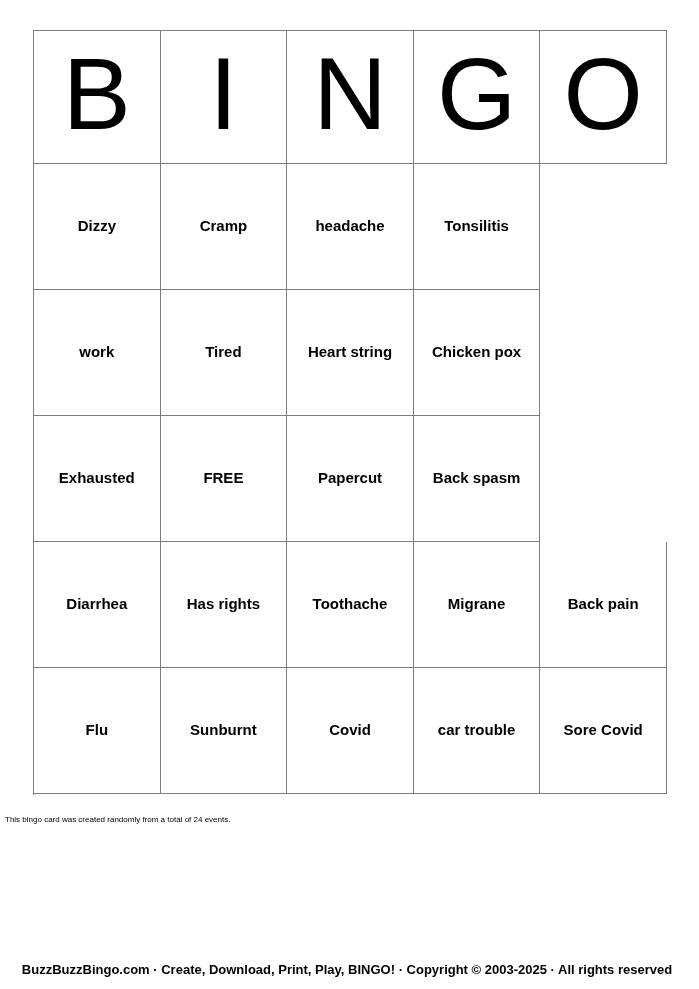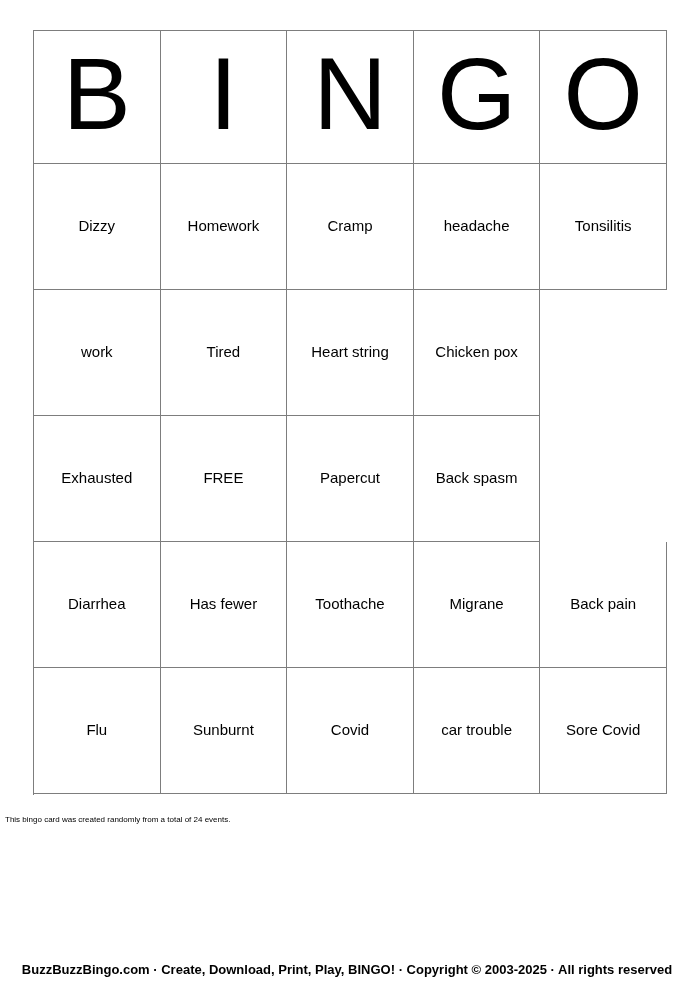--- a/index.html
+++ b/index.html
@@ -58,21 +58,21 @@
     font-size: 102px;
     line-height: 1;
     font-weight: 400;
     letter-spacing: 0;
     padding-bottom: 6px;
   }
 
   .value-cell {
     font-size: 15px;
     line-height: 1.25;
-    font-weight: 400;
+    font-weight: 700;
     padding: 4px 5px;
     word-wrap: break-word;
   }
 
   .value-cell .cell-text {
     display: block;
     max-width: 105px;
   }
 
   #disclaimer {
@@ -110,23 +110,20 @@
     <div class="cell header-cell">N</div>
     <div class="cell header-cell">G</div>
     <div class="cell header-cell">O</div>
   </div>
 
   <div class="grid-row cell-row">
     <div class="cell value-cell">
         <span class="cell-text">Dizzy</span>
       </div>
     <div class="cell value-cell">
-        <span class="cell-text">Homework</span>
-      </div>
-    <div class="cell value-cell">
         <span class="cell-text">Cramp</span>
       </div>
     <div class="cell value-cell">
         <span class="cell-text">headache</span>
       </div>
     <div class="cell value-cell">
         <span class="cell-text">Tonsilitis</span>
       </div>
   </div>
 
@@ -158,21 +155,21 @@
     <div class="cell value-cell">
         <span class="cell-text">Back spasm</span>
       </div>
   </div>
 
   <div class="grid-row cell-row">
     <div class="cell value-cell">
         <span class="cell-text">Diarrhea</span>
       </div>
     <div class="cell value-cell">
-        <span class="cell-text">Has fewer</span>
+        <span class="cell-text">Has rights</span>
       </div>
     <div class="cell value-cell">
         <span class="cell-text">Toothache</span>
       </div>
     <div class="cell value-cell">
         <span class="cell-text">Migrane</span>
       </div>
     <div class="cell value-cell">
         <span class="cell-text">Back pain</span>
       </div>

